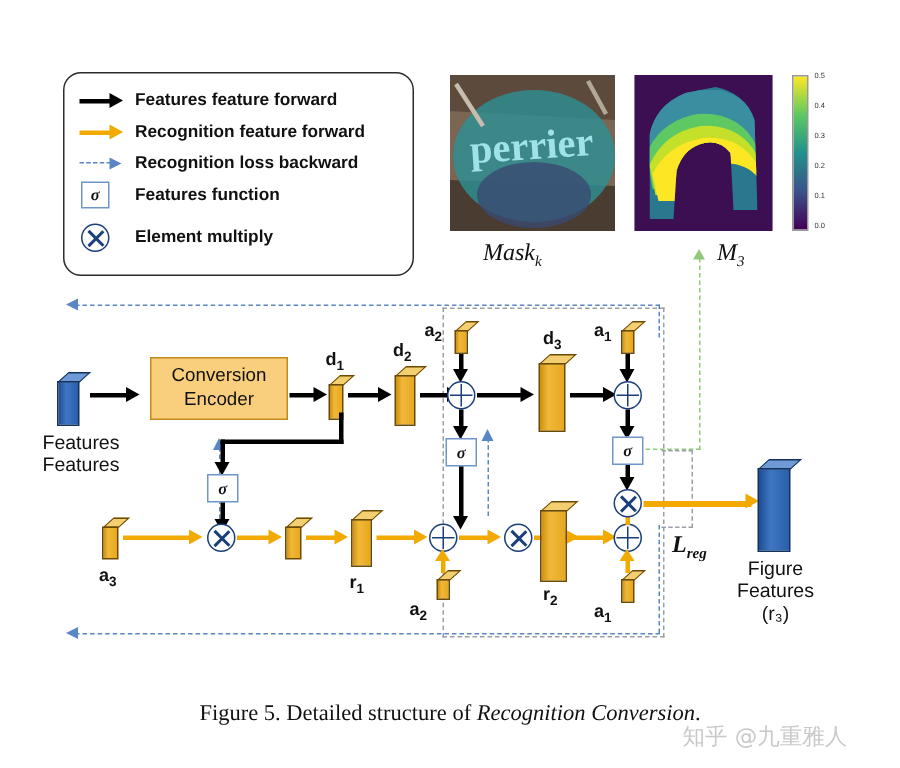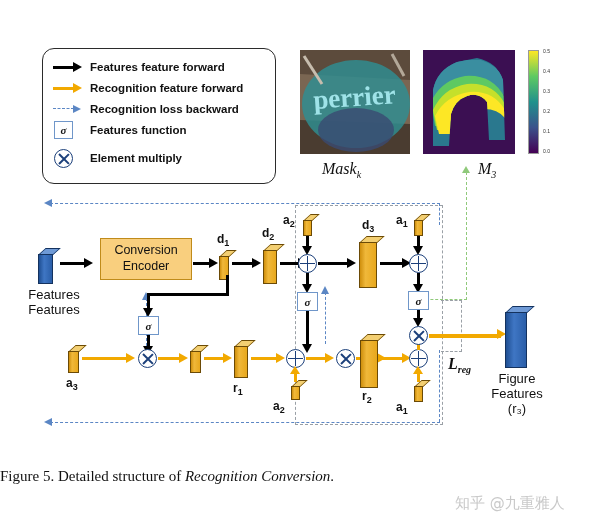--- a/index.html
+++ b/index.html
@@ -82,25 +82,25 @@
   #cbar{left:528px;top:50px;width:11px;height:104px;
         background:linear-gradient(to top,#440154,#3b528b,#21918c,#5ec962,#fde725);
         border:1px solid #999;box-sizing:border-box;}
   .ctick{position:absolute;left:543px;font-size:5px;color:#333;}
 
   .mathlbl{position:absolute;font-family:"Liberation Serif",serif;font-style:italic;
            font-size:16px;color:#111;white-space:nowrap;}
   .mathlbl sub{font-size:10px;}
 
   
-  #caption{position:absolute;left:0;top:468px;width:600px;text-align:left;
+  #caption{position:absolute;left:0;top:468px;width:600px;text-align:center;
            font-family:"Liberation Serif",serif;font-size:15px;color:#111;}
   #caption i{font-style:italic;}
   #wm{position:absolute;left:455px;top:482px;font-size:15px;color:#c9c9c9;
-      font-family:"DejaVu Sans",sans-serif;white-space:nowrap;margin-top:12px;}
+      font-family:"DejaVu Sans",sans-serif;white-space:nowrap;}
 </style>
 </head>
 <body>
 
 <div class="abs" id="legend">
 
   <div class="legrow" style="top:8px;">
     <span class="legicon">
       <span class="ln" style="left:0;top:7px;width:22px;height:3px;"></span>
       <span class="ah r" style="left:20px;top:2.5px;"></span>

